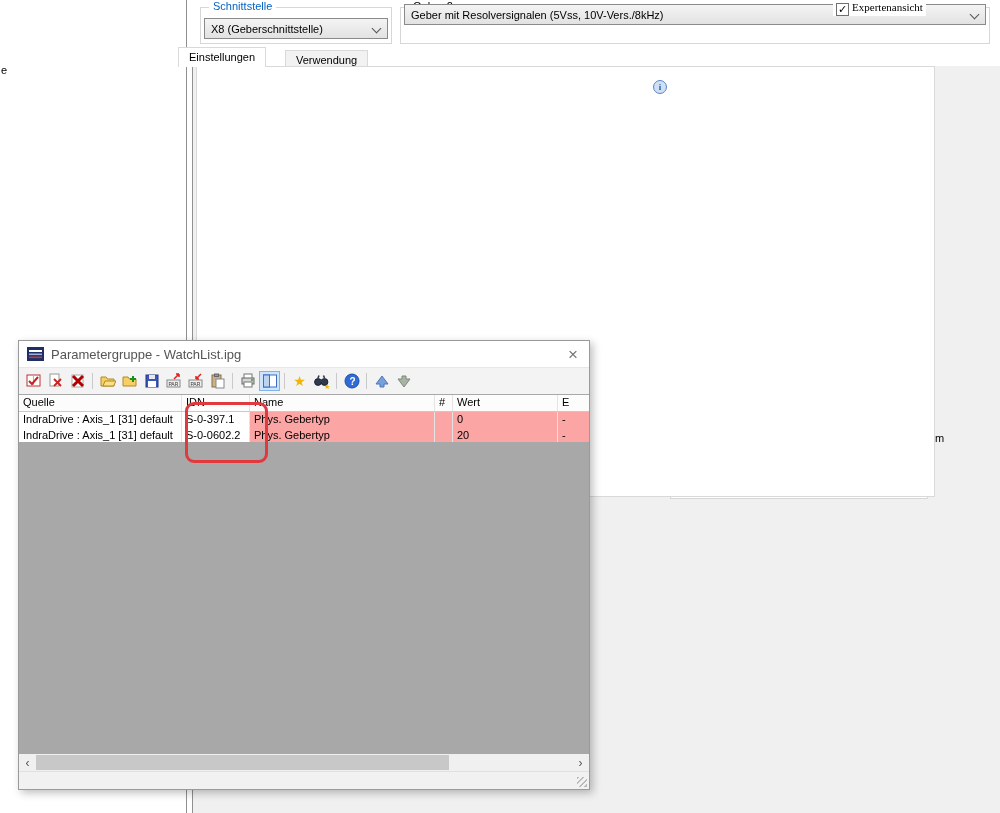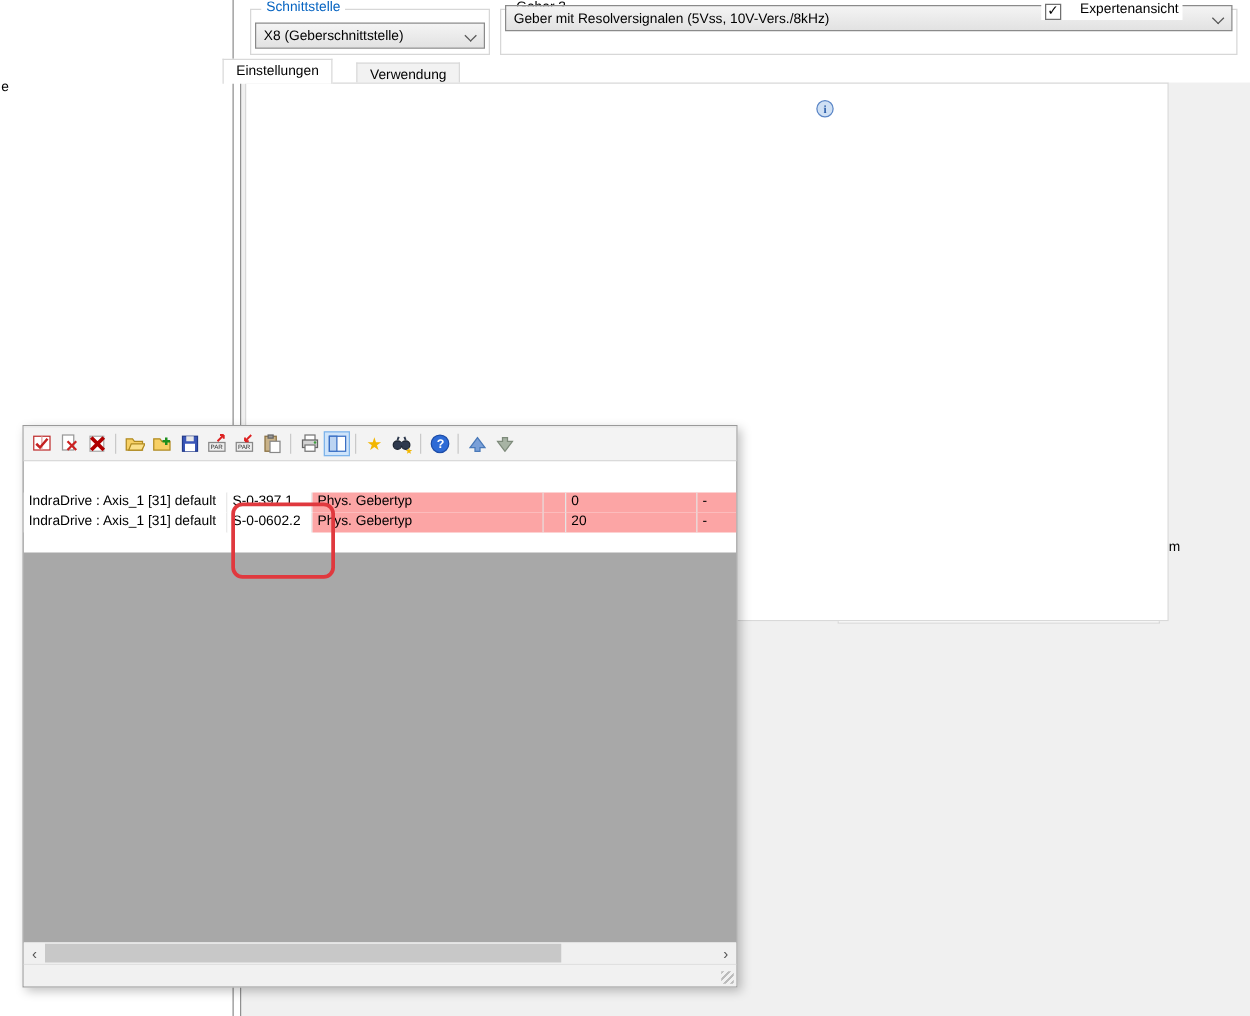--- a/index.html
+++ b/index.html
@@ -91,21 +91,21 @@
 <div class="gb" style="left:400px;top:7px;width:590px;height:37px;">
   <span class="cap">Geber 2</span>
 </div>
 <div class="combo" style="left:404px;top:4px;width:582px;">
   <span>Geber mit Resolversignalen (5Vss, 10V-Vers./8kHz)</span>
   <span class="chev"></span>
 </div>
 
 <div class="abs" style="left:833px;top:1px;background:#fff;padding:0 3px;z-index:2;">
   <span class="cbx" style="position:relative;display:inline-block;vertical-align:-2px;"><span>✓</span></span>
-  <span style="margin-left:12px;">Expertenansicht</span>
+  <span style="margin-left:0;font-family:Liberation Serif, serif;">Expertenansicht</span>
 </div>
 
 <div class="tab active" style="left:178px;top:47px;height:20px;">
   <span>Einstellungen</span>
 </div>
 <div class="tab inactive" style="left:285px;top:50px;height:17px;">
   <span>Verwendung</span>
 </div>
 <div class="tabpage"></div>
 
@@ -222,20 +222,30 @@
 <span class="lbl" style="left:702px;top:411px;">Absolutgeberauswertung deaktivieren</span>
 <span class="cbx" style="left:682px;top:431px;"></span>
 <span class="lbl" style="left:702px;top:432px;">Antriebsgef. Referenzieren bei abs. Mess-System</span>
 
 <div class="gb" style="left:670px;top:453px;width:258px;height:46px;">
   <span class="cap lnk">Verwendung</span>
 </div>
 <span class="lbl" style="left:682px;top:474px;">Lageregelungsgeber</span>
 
 <div class="ww">
+  <div class="ww-title">
+    <svg width="17" height="14" viewBox="0 0 17 14">
+      <rect x="0" y="0" width="17" height="14" fill="#1d2f66"></rect>
+      <rect x="2" y="3" width="13" height="2" fill="#fff"></rect>
+      <rect x="2" y="6.5" width="13" height="1.6" fill="#9fb0df"></rect>
+      <rect x="2" y="9.5" width="13" height="1.6" fill="#c23b3b"></rect>
+    </svg>
+    <span>Parametergruppe - WatchList.ipg</span>
+    <span class="ww-close">×</span>
+  </div>
 
   <div class="ww-toolbar">
     <span class="tbi">
       <svg width="16" height="16" viewBox="0 0 16 16">
           <rect x="1" y="2" width="13" height="11" fill="#fff" stroke="#c03030"></rect>
           <line x1="7.5" y1="2" x2="7.5" y2="13" stroke="#e0a0a0"></line>
           <path d="M3 8 l3 3 6-7" stroke="#c42222" stroke-width="2" fill="none"></path>
         </svg>
       </span>
     <span class="tbi">
@@ -333,20 +343,28 @@
         </svg>
       </span>
     <span class="tbi">
       <svg width="14" height="13" viewBox="0 0 14 13">
           <polygon points="7,12 1,4 5,4 5,1 9,1 9,4 13,4" fill="#a7b3a4" stroke="#7d8a7a"></polygon>
         </svg>
       </span>
   </div>
 
   <div class="ww-table">
+    <div class="trow thead">
+      <span class="tc c0">Quelle</span>
+      <span class="tc c1">IDN</span>
+      <span class="tc c2">Name</span>
+      <span class="tc c3">#</span>
+      <span class="tc c4">Wert</span>
+      <span class="tc c5">E</span>
+    </div>
     <div class="trow ydata">
       <span class="tc c0">IndraDrive : Axis_1 [31] default</span>
       <span class="tc c1">S-0-397.1</span>
       <span class="tc c2">Phys. Gebertyp</span>
       <span class="tc c3"></span>
       <span class="tc c4">0</span>
       <span class="tc c5">-</span>
     </div>
     <div class="trow ydata">
       <span class="tc c0">IndraDrive : Axis_1 [31] default</span>

